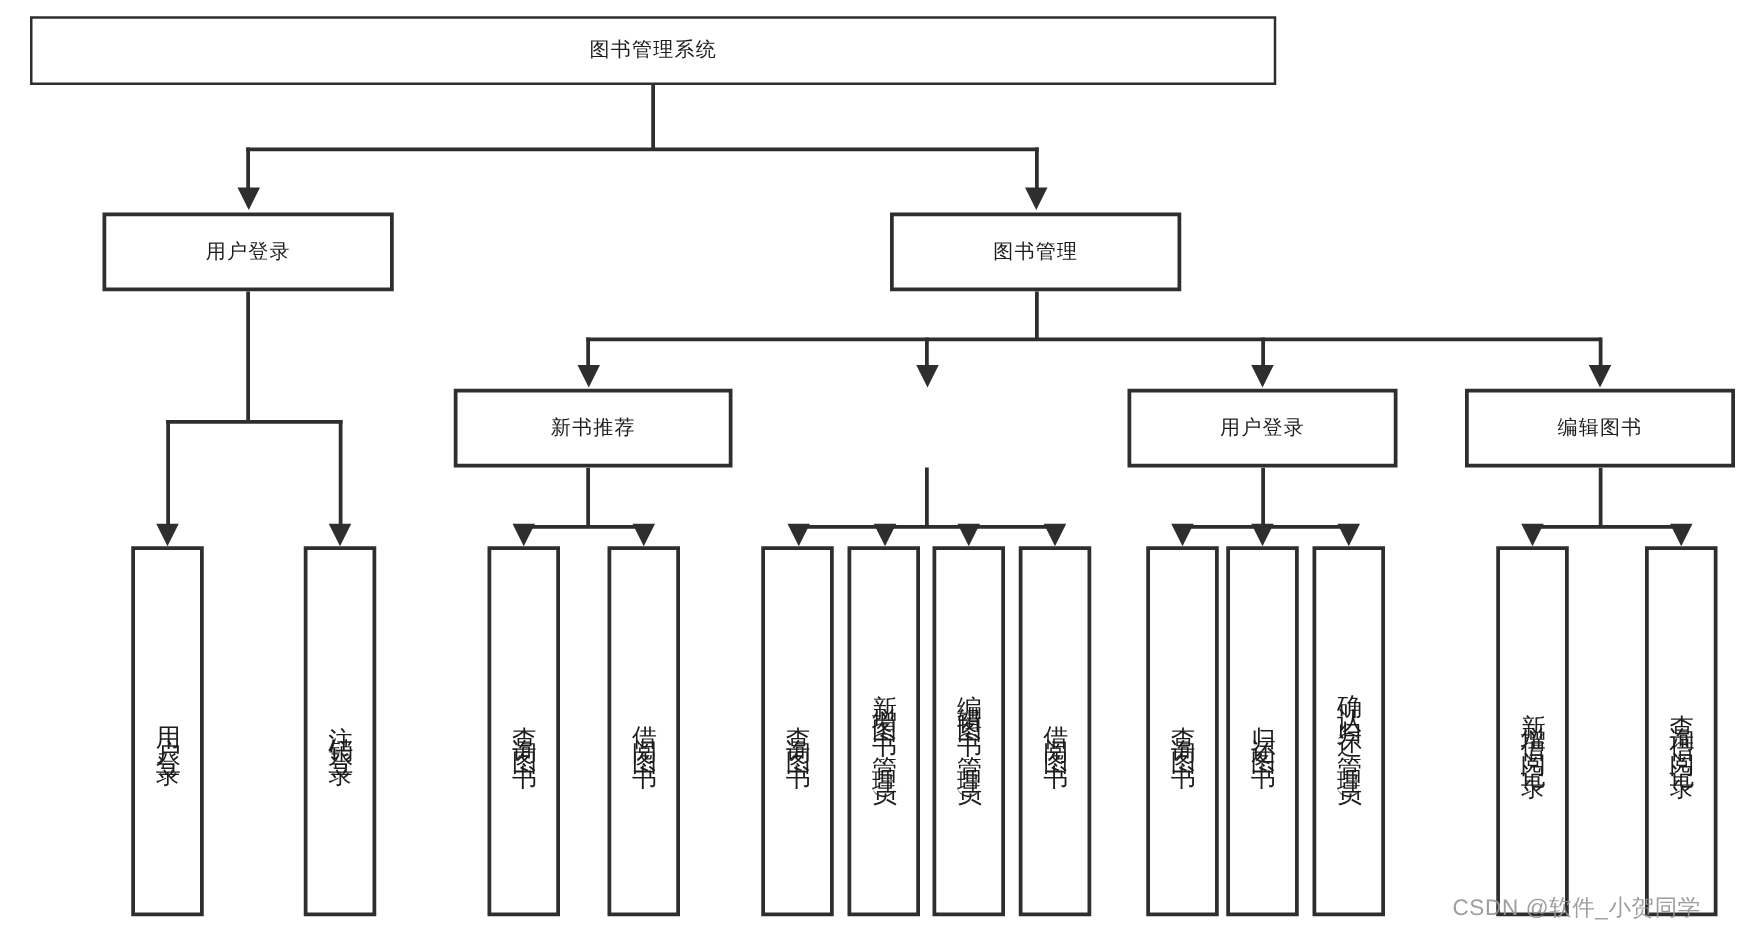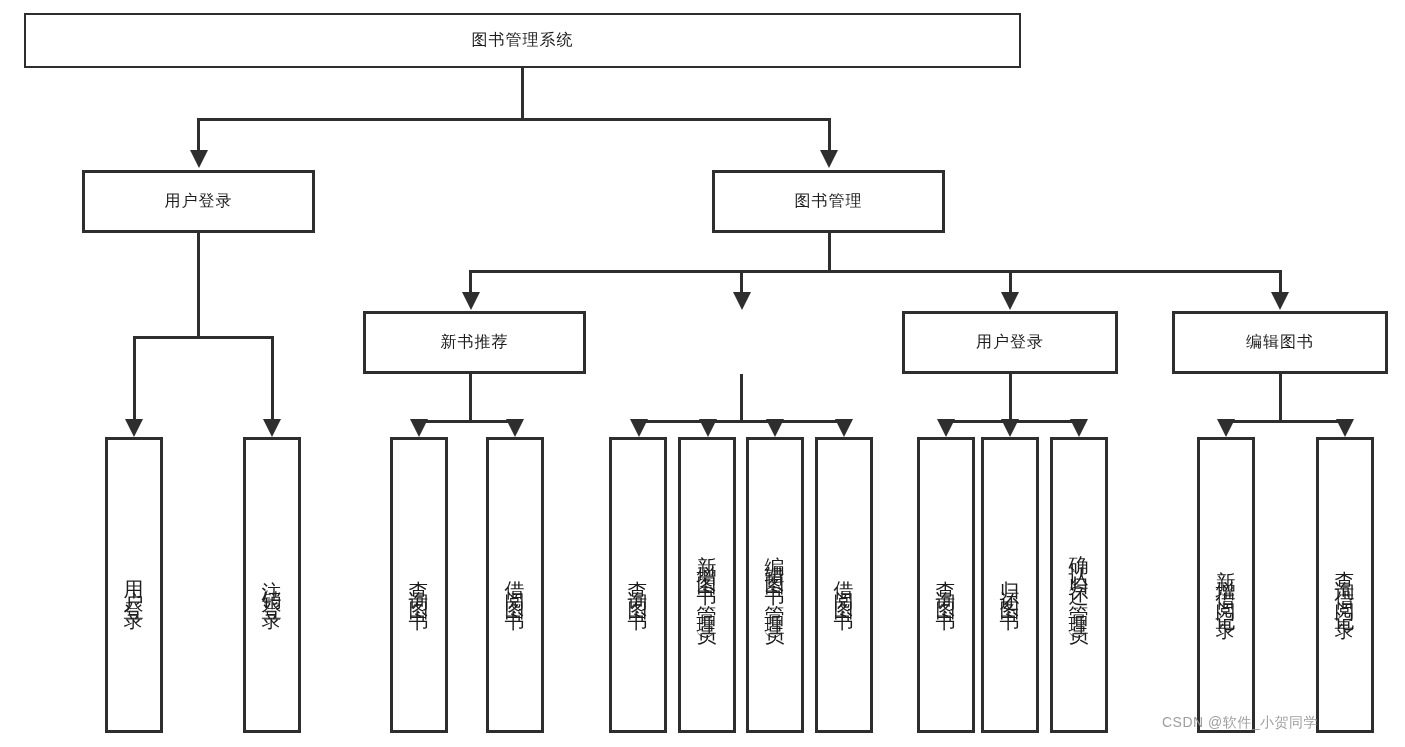--- a/index.html
+++ b/index.html
@@ -27,21 +27,21 @@
   
   .vline { position:absolute; width:3px; background:#2e2e2e; z-index:1; }
   .hline { position:absolute; height:3px; background:#2e2e2e; z-index:1; }
   .arrow {
     position:absolute; width:0; height:0; z-index:1;
     border-left:9px solid transparent; border-right:9px solid transparent;
     border-top:18px solid #2e2e2e;
   }
   .watermark {
     position:absolute; left:1162px; top:714px; z-index:5;
-    font-size:14px; color:rgba(150,150,150,0.92); letter-spacing:0.5px; white-space:nowrap;
+    font-size:18px; color:rgba(150,150,150,0.92); letter-spacing:0.5px; white-space:nowrap;
   }
 </style>
 </head>
 <body>
 
 <div class="canvas">
 
   <div class="hnode" style="left:24px;top:13px;width:997px;height:55px;border-width:2px">
     <span class="lbl">图书管理系统</span>
   </div>

